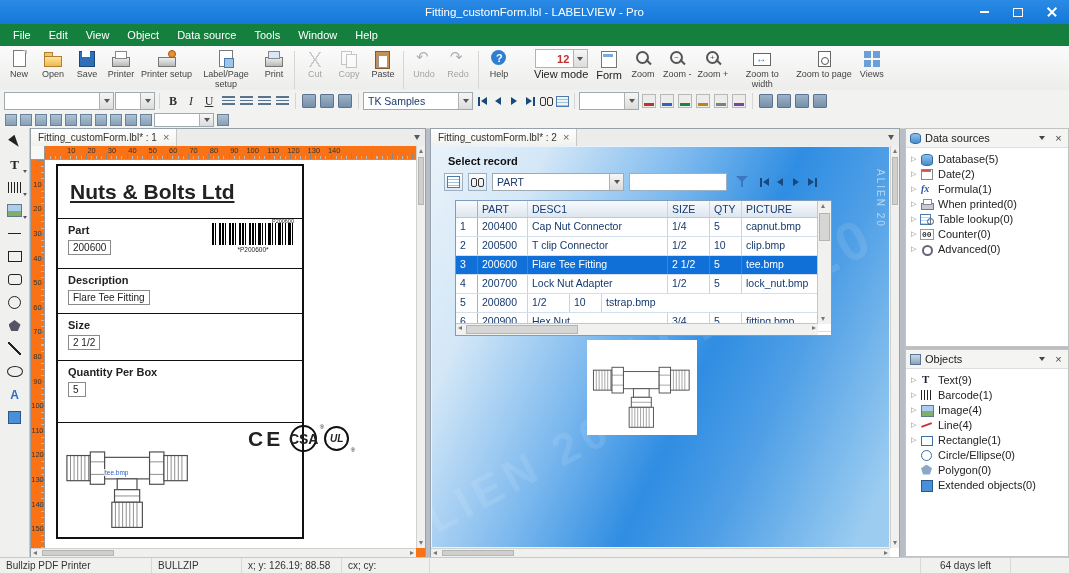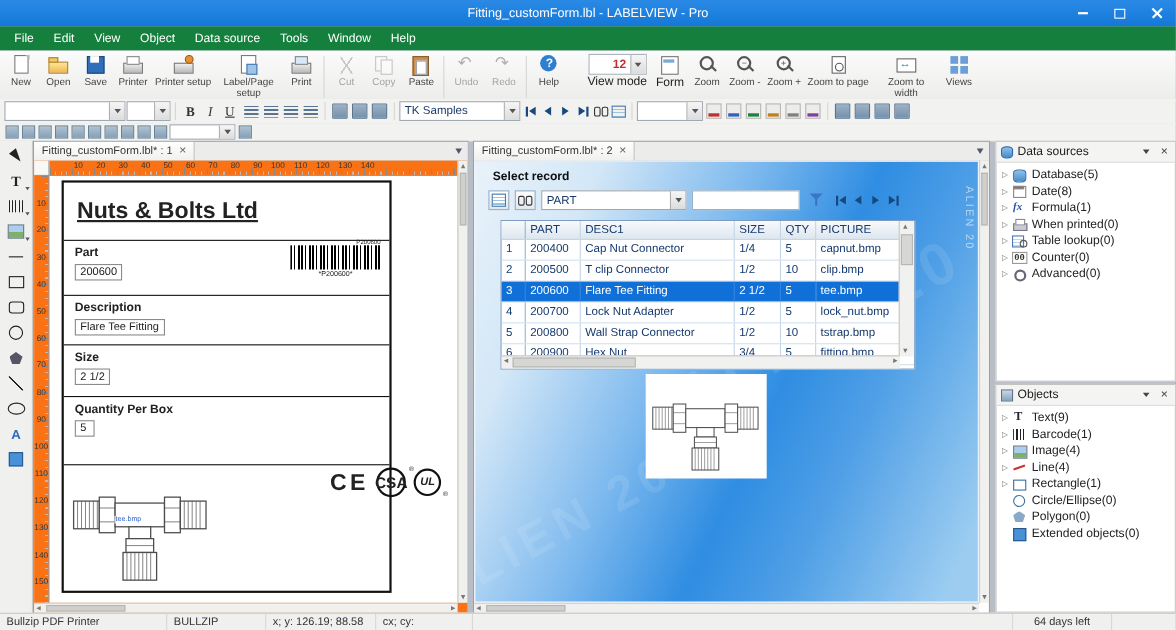--- a/index.html
+++ b/index.html
@@ -130,21 +130,21 @@
   .tab-menu::before{content:"";border-left:3.5px solid transparent;border-right:3.5px solid transparent;border-top:5px solid #556}
 
   
   .design-area{position:absolute;left:0;top:17px;right:0;bottom:0;background:#f97316}
   .ruler-corner{position:absolute;left:0;top:0;width:14px;height:14px;background:#f8f8f6;border-right:1px solid #999;border-bottom:1px solid #999;box-sizing:border-box}
   .h-ruler{position:absolute;left:14px;top:0;right:9px;height:14px;border-bottom:1px solid #999;box-sizing:border-box;background-image:repeating-linear-gradient(90deg,#888 0 1px,transparent 1px 20.4px),repeating-linear-gradient(90deg,#bbb 0 1px,transparent 1px 5.1px);background-size:100% 6px,100% 3px;background-repeat:no-repeat;background-position:0 100%,0 100%;padding-left:10px;white-space:nowrap;overflow:hidden}
   .hnum{display:inline-block;width:20.4px;text-align:right;font-size:7.5px;color:#333;vertical-align:top}
   .v-ruler{position:absolute;left:0;top:14px;width:14px;bottom:9px;border-right:1px solid #999;box-sizing:border-box;background-image:repeating-linear-gradient(180deg,#888 0 1px,transparent 1px 24.6px),repeating-linear-gradient(180deg,#bbb 0 1px,transparent 1px 6.15px);background-size:6px 100%,3px 100%;background-repeat:no-repeat;background-position:100% 0,100% 0;padding-top:12px;overflow:hidden}
   .vnum{height:24.6px;display:flex;align-items:center;justify-content:center;font-size:7.5px;color:#333}
   .canvas{position:absolute;left:14px;top:14px;right:9px;bottom:9px;background:#fff;overflow:hidden}
-  .label{position:absolute;left:11px;top:4px;width:300px;height:375px;border:2px solid #111;background:#fff;box-sizing:border-box}
+  .label{position:absolute;left:11px;top:4px;width:248px;height:375px;border:2px solid #111;background:#fff;box-sizing:border-box}
   .lbl-title{height:53px;border-bottom:1.5px solid #111;display:flex;align-items:center;padding-left:12px;font-size:21px;font-weight:bold;text-decoration:underline;box-sizing:border-box}
   .lsec{position:relative;border-bottom:1.5px solid #111;box-sizing:border-box;padding:5px 0 0 10px}
   .sec-part{height:50px}.sec-desc{height:45px}.sec-size{height:47px}.sec-qty{height:62px}
   .sec-h{font-weight:bold;font-size:11px}
   .val-box{display:inline-block;border:1px solid #8a8a8a;font-size:10px;padding:1px 4px;margin-top:4px;min-width:8px;background:#fff}
   .barcode{position:absolute;right:8px;top:4px;width:82px}
   .bc-stripes{height:22px;background:repeating-linear-gradient(90deg,#000 0 1.5px,#fff 1.5px 3px,#000 3px 4px,#fff 4px 6.5px,#000 6.5px 9px,#fff 9px 10px)}
   .bc-small{position:absolute;top:-5px;right:0;font-size:5.5px}
   .bc-text{text-align:center;font-size:6.5px;margin-top:1px}
   .img-area{position:relative;height:112px}
@@ -388,27 +388,27 @@
             <span class="tbi tb-zoom-out"></span>
             <span class="cap">Zoom -</span>
           </div>
 
           <div class="tbtn">
             <span class="tbi tb-zoom-in"></span>
             <span class="cap">Zoom +</span>
           </div>
 
           <div class="tbtn">
+            <span class="tbi tb-zoom-width"></span>
+            <span class="cap">Zoom to width</span>
+          </div>
+
+          <div class="tbtn">
             <span class="tbi tb-zoom-page"></span>
             <span class="cap">Zoom to page</span>
-          </div>
-
-          <div class="tbtn">
-            <span class="tbi tb-zoom-width"></span>
-            <span class="cap">Zoom to width</span>
           </div>
 
           <div class="tbtn">
             <span class="tbi tb-views"></span>
             <span class="cap">Views</span>
           </div>
         </div>
     </div>
   </div>
 
@@ -824,21 +824,20 @@
               <span class="gcell gc-part">200700</span>
               <span class="gcell gc-desc">Lock Nut Adapter</span>
               <span class="gcell gc-size">1/2</span>
               <span class="gcell gc-qty">5</span>
               <span class="gcell gc-pic">lock_nut.bmp</span>
             </div>
 
             <div class="grow">
               <span class="gcell gc-num">5</span>
               <span class="gcell gc-part">200800</span>
-              <span class="gcell gc-desc">Wall Strap Connector</span>
               <span class="gcell gc-size">1/2</span>
               <span class="gcell gc-qty">10</span>
               <span class="gcell gc-pic">tstrap.bmp</span>
             </div>
 
             <div class="grow">
               <span class="gcell gc-num">6</span>
               <span class="gcell gc-part">200900</span>
               <span class="gcell gc-desc">Hex Nut</span>
               <span class="gcell gc-size">3/4</span>
@@ -886,21 +885,21 @@
 
         <div class="tree-item">
           <span class="expander has-exp"></span>
           <span class="tri-ic dsi-database"></span>
           <span>Database(5)</span>
         </div>
 
         <div class="tree-item">
           <span class="expander has-exp"></span>
           <span class="tri-ic dsi-date"></span>
-          <span>Date(8)</span>
+          <span>Date(2)</span>
         </div>
 
         <div class="tree-item">
           <span class="expander has-exp"></span>
           <span class="tri-ic dsi-formula"></span>
           <span>Formula(1)</span>
         </div>
 
         <div class="tree-item">
           <span class="expander has-exp"></span>

